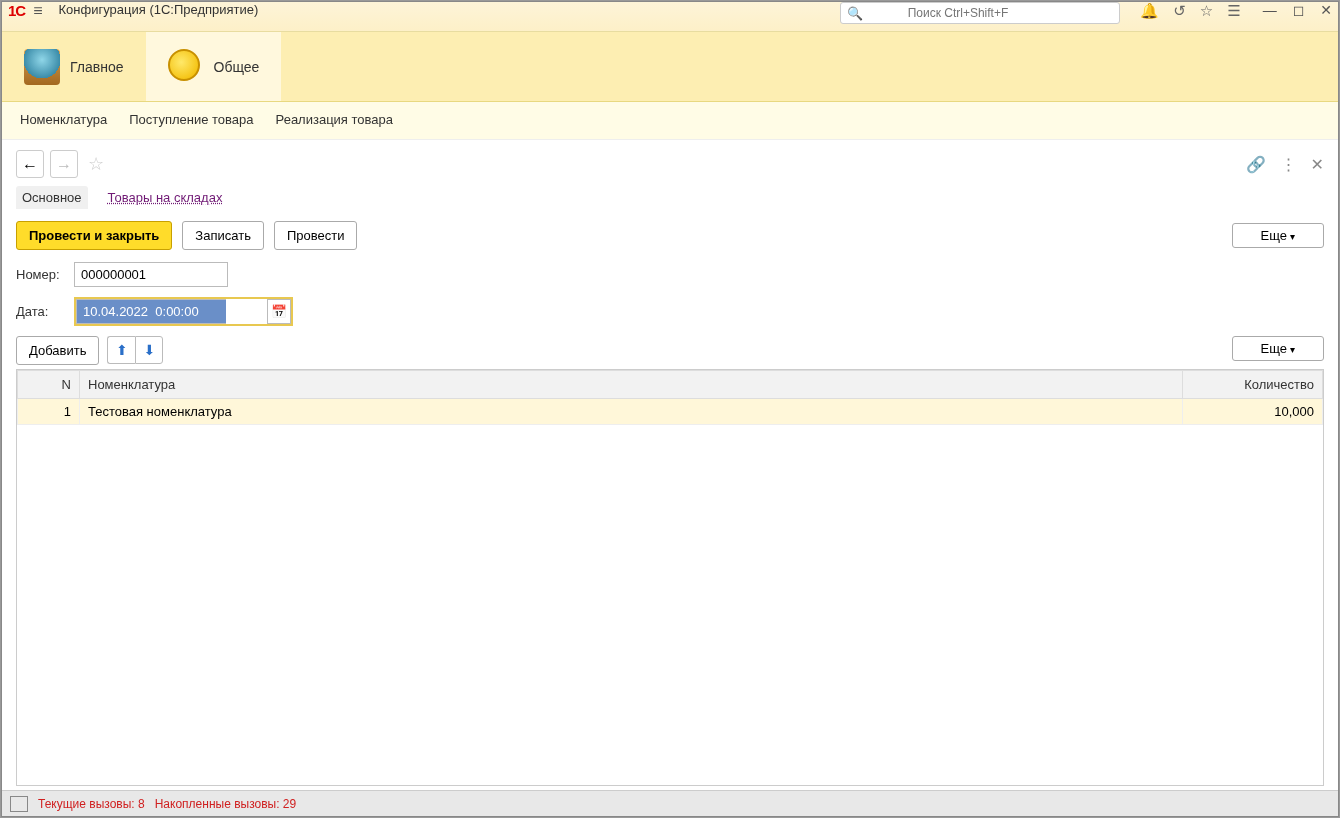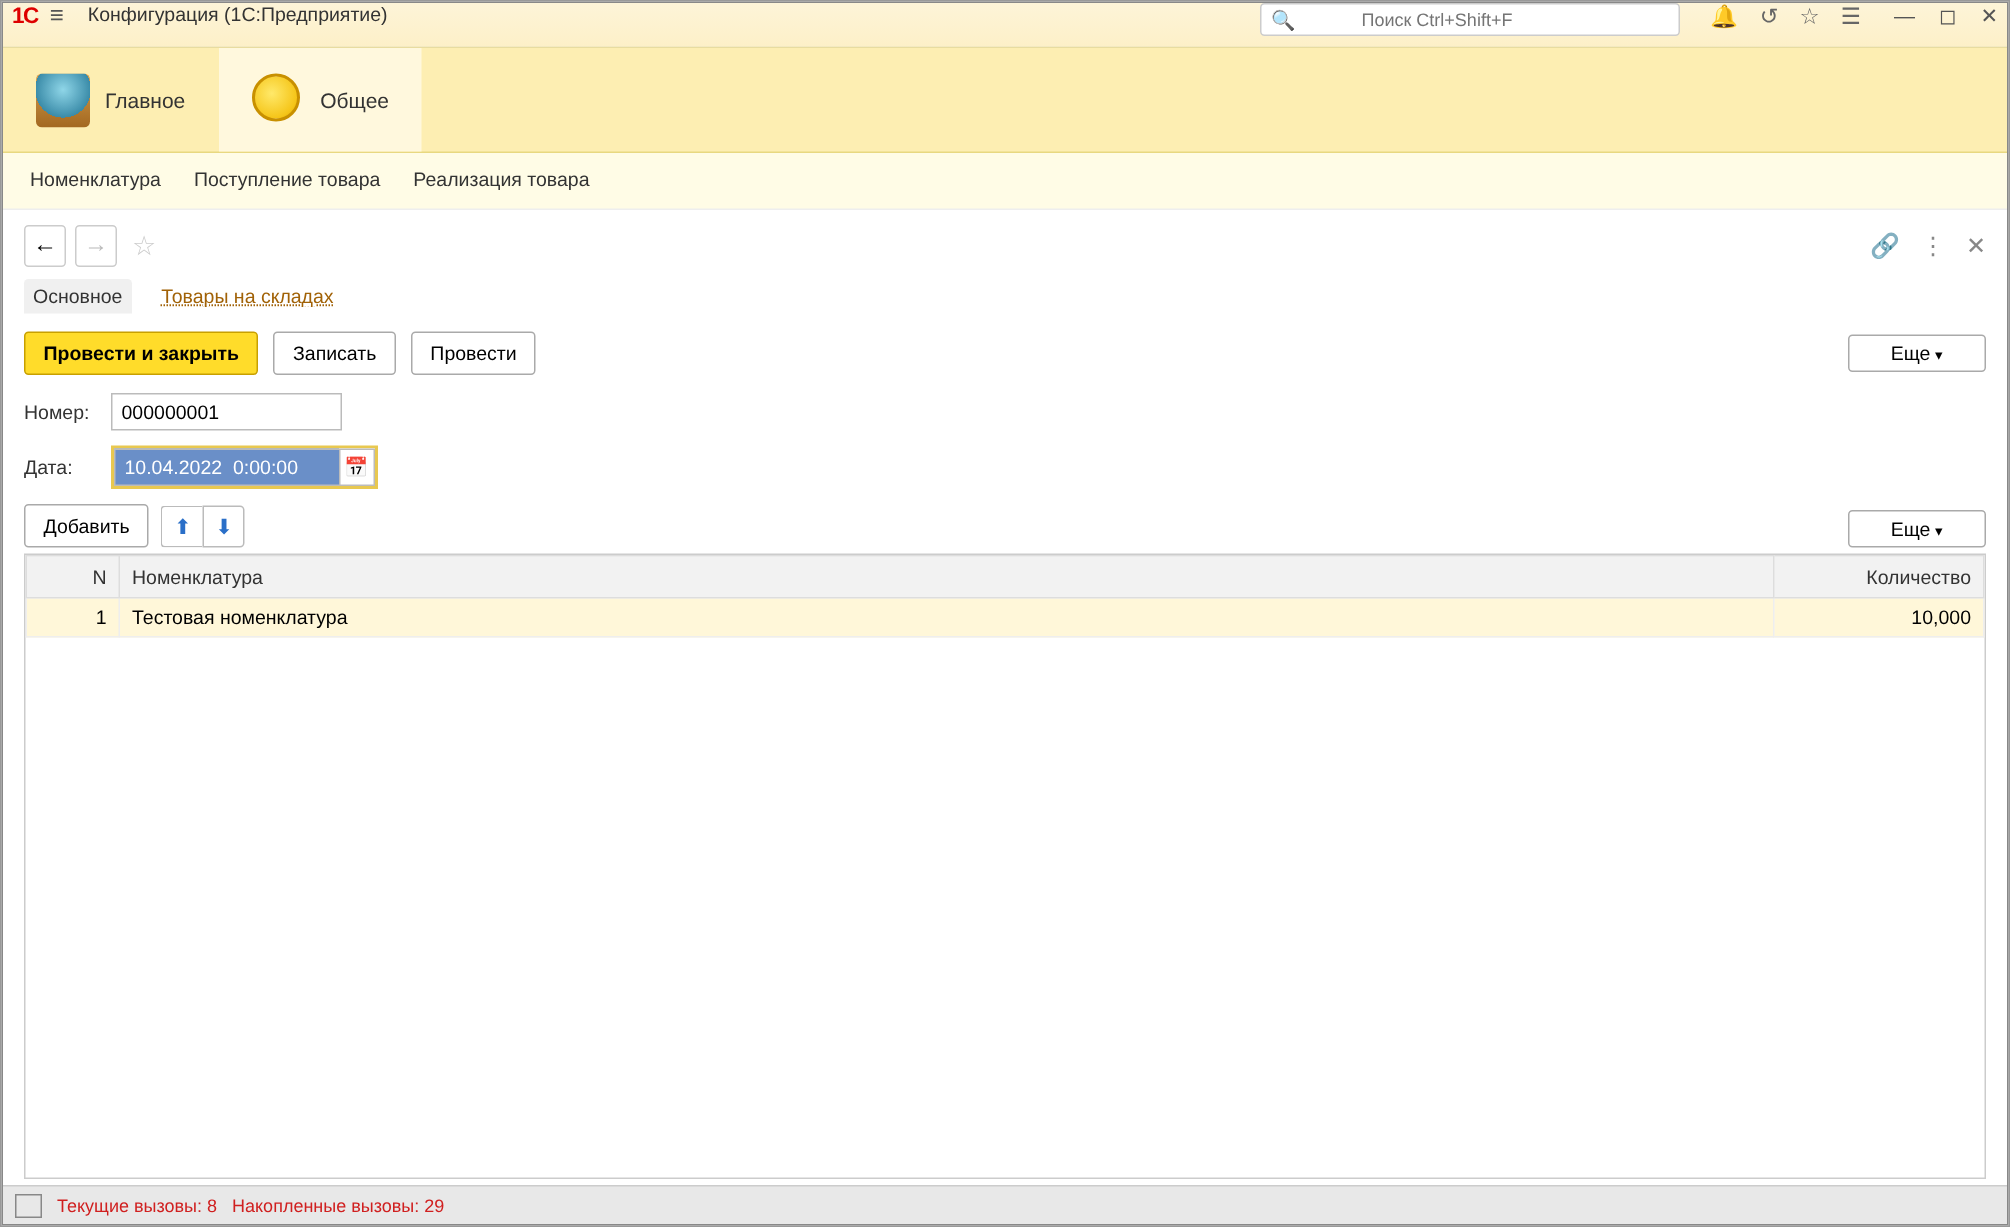--- a/index.html
+++ b/index.html
@@ -40,41 +40,41 @@
 .nav-btn.disabled { color:#bbb; }
 .star-icon { font-size:18px; color:#ccc; margin:0 4px; cursor:pointer; }
 .page-title { font-size:19px; font-weight:normal; color:#111; }
 .header-right { margin-left:auto; display:flex; gap:14px; align-items:center; }
 .header-right span { color:#888; font-size:16px; cursor:pointer; }
 
 
 .subtabs { display:flex; gap:14px; margin-bottom:12px; }
 .subtab { font-size:13px; color:#333; padding:4px 6px; cursor:pointer; }
 .subtab.active { background:#f0f0f0; border-radius:3px 3px 0 0; }
-.subtab.link { color:#a16207; text-decoration:underline dotted; }
+.subtab.link { color:#701a75; text-decoration:underline dotted; }
 
 
 .action-row { display:flex; gap:10px; align-items:center; margin-bottom:12px; }
 .btn { padding:6px 12px; border:1px solid #aaa; background:#fff; border-radius:3px; font-size:13px; cursor:pointer; }
 .btn.primary { background:#ffdc2a; border-color:#c8a000; font-weight:bold; }
 .btn.more { padding:4px 28px; }
 .flex-spacer { flex:1; }
 .more-caret { font-size:10px; margin-left:3px; }
 
 
 .form-row { display:flex; align-items:center; margin-bottom:10px; gap:8px; }
 .form-label { width:50px; font-size:13px; color:#333; }
 .text-input { border:1px solid #bbb; padding:4px 6px; font-size:13px; width:154px; background:#fff; }
-.date-wrap { display:flex; border:2px solid #e8c850; background:#fff; }
+.date-wrap { display:flex; border:2px solid #e8c850; background:#fff;gap:41px; }
 .date-input { border:1px solid #bbb; border-right:none; padding:4px 6px; font-size:13px; width:150px; background:#6a8fc8; color:#fff; }
 .date-input::selection { background:#6a8fc8; }
 .date-picker-btn { width:24px; border:1px solid #bbb; background:#fff; display:flex; align-items:center; justify-content:center; cursor:pointer; font-size:13px; }
 
 
-.tbl-toolbar { display:flex; gap:8px; align-items:flex-end; margin-bottom:4px; }
+.tbl-toolbar { display:flex; gap:8px; align-items:flex-start; margin-bottom:4px; }
 .icon-btn { width:28px; height:28px; border:1px solid #bbb; background:#fff; display:flex; align-items:center; justify-content:center; cursor:pointer; border-radius:3px; font-size:14px; }
 .icon-btn.up { color:#2a6fc8; }
 .icon-btn.down { color:#2a6fc8; }
 .icon-btn-group { display:flex; }
 .icon-btn-group .icon-btn:first-child { border-right:none; border-radius:3px 0 0 3px; }
 .icon-btn-group .icon-btn:last-child { border-radius:0 3px 3px 0; }
 .tbl-search { display:flex; border:1px solid #bbb; border-radius:3px; }
 .tbl-search input { border:none; outline:none; padding:4px 8px; font-size:12px; width:220px; }
 .tbl-search .clear { width:24px; border-left:1px solid #bbb; display:flex; align-items:center; justify-content:center; cursor:pointer; color:#666; }
 

